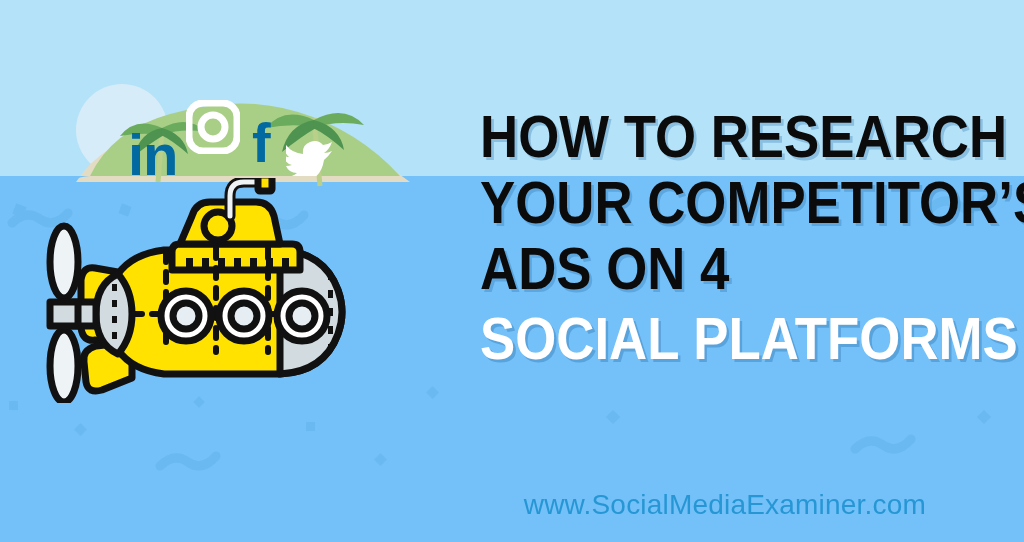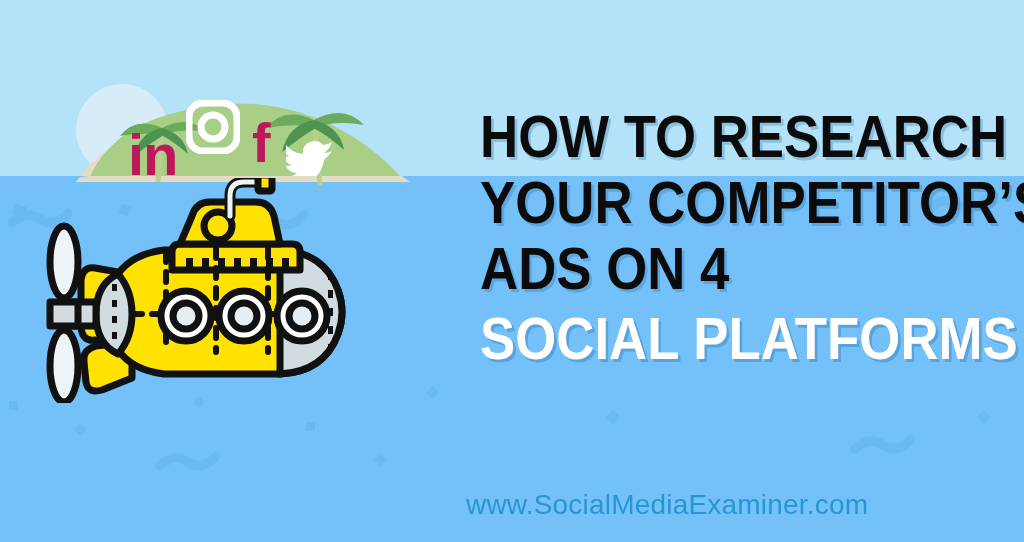--- a/index.html
+++ b/index.html
@@ -42,21 +42,21 @@
   
   .island-wrap {
     position: absolute;
     left: 70px; top: 78px;
     width: 350px; height: 110px;
   }
 
   
   .soc {
     position: absolute;
-    color: #be185d;
+    color: #0369a1;
   }
   .soc-li {
     left: 128px; top: 126px;
     font-size: 58px;
     font-weight: bold;
     line-height: 58px;
     letter-spacing: -1px;
   }
   .soc-ig { left: 186px; top: 100px; width: 54px; height: 54px; }
   .soc-fb {
@@ -100,23 +100,23 @@
     text-shadow: 3px 3px 0 rgba(40,110,170,0.35);
   }
   .tl-l1 { font-size: 60px; }
   .tl-l2 { font-size: 60px; }
   .tl-l3 { font-size: 60px; }
   .tl-l4 { font-size: 60px; margin-top: 4px; }
 
   
   .url {
     position: absolute;
-    left: 466px; top: 489px;
+    left: 426px; top: 489px;
     width: 500px;
-    text-align: left;
+    text-align: right;
     font-family: "Liberation Sans", sans-serif;
     font-size: 28px;
     color: #2697d4;
     letter-spacing: .2px;
   }
 </style>
 </head>
 <body>
 
 <div id="canvas">

